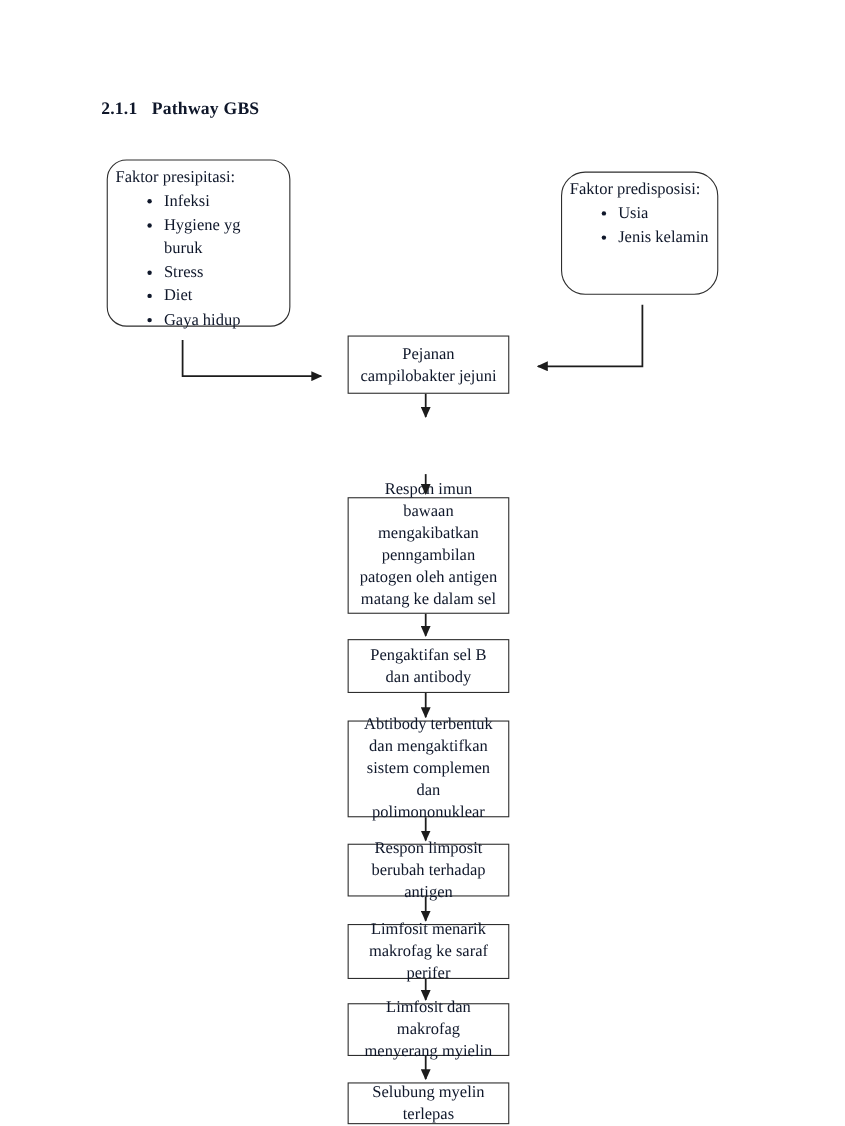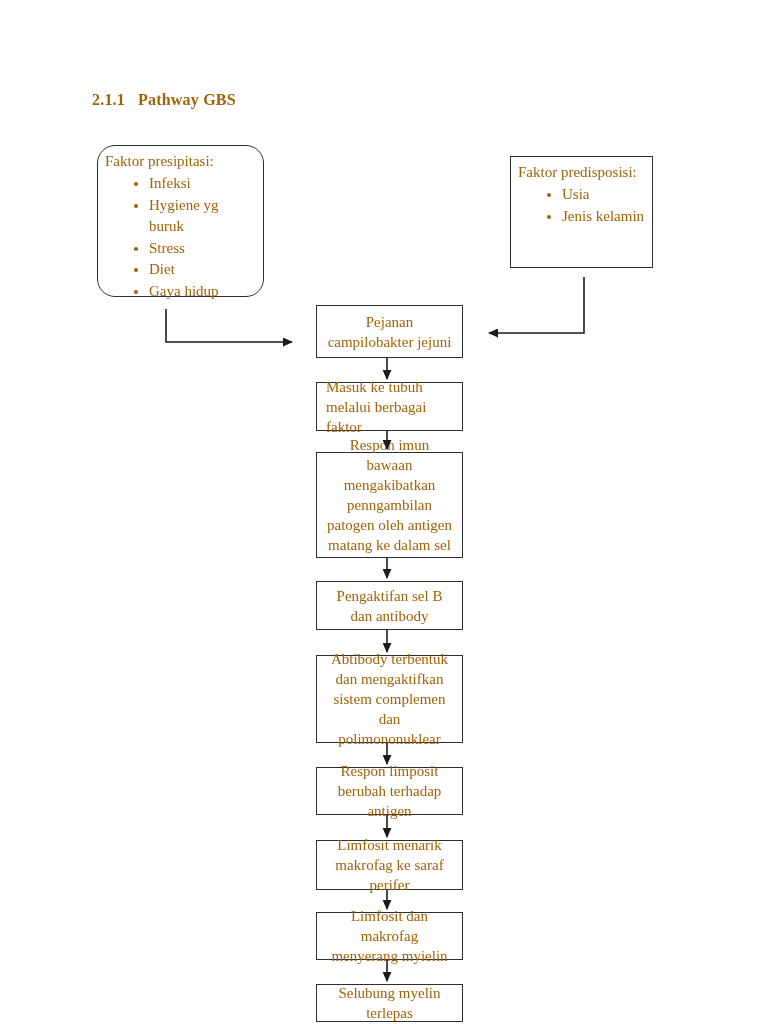--- a/index.html
+++ b/index.html
@@ -2,21 +2,21 @@
 <html><head>
 <meta charset="utf-8">
 <style>
   html,body { margin:0; padding:0; background:#ffffff; }
   .page {
     position: relative;
     width: 768px;
     height: 1024px;
     background: #ffffff;
     font-family: "Liberation Serif", "DejaVu Serif", serif;
-    color: #a16207;
+    color: #0f172a;
     overflow: hidden;
   }
   .title {
     position: absolute;
     left: 92px;
     top: 91px;
     font-size: 16px;
     font-weight: bold;
     margin: 0;
     letter-spacing: 0.2px;
@@ -27,21 +27,21 @@
     position: absolute;
     border: 1.5px solid #2e2e2e;
     box-sizing: border-box;
     background: #ffffff;
     font-size: 15px;
   }
 
   
   .side-box { padding: 5px 6px 0 7px; line-height: 21px; }
   #box-presipitasi { left: 97px;  top: 145px; width: 167px; height: 152px; border-radius: 18px; }
-  #box-predisposisi{ left: 510px; top: 156px; width: 143px; height: 112px; }
+  #box-predisposisi{ left: 510px; top: 156px; width: 143px; height: 112px; border-radius: 22px; }
   .side-box ul {
     margin: 1px 0 0 0;
     padding: 0 0 0 44px;
     list-style: disc outside;
   }
   .side-box li { line-height: 21.5px; }
 
   
   .flow-box {
     left: 316px;
@@ -97,23 +97,20 @@
     <div>Faktor predisposisi:</div>
     <ul>
       <li>Usia</li>
       <li>Jenis kelamin</li>
     </ul>
   </div>
 
   <div class="box flow-box" id="f1">
       <span>Pejanan campilobakter jejuni</span>
     </div>
-  <div class="box flow-box" id="f2">
-      <span>Masuk ke tubuh melalui berbagai faktor</span>
-    </div>
   <div class="box flow-box" id="f3">
       <span>Respon imun bawaan mengakibatkan penngambilan patogen oleh antigen matang ke dalam sel</span>
     </div>
   <div class="box flow-box" id="f4">
       <span>Pengaktifan sel B dan antibody</span>
     </div>
   <div class="box flow-box" id="f6">
       <span>Respon limposit berubah terhadap antigen</span>
     </div>
   <div class="box flow-box" id="f5">

